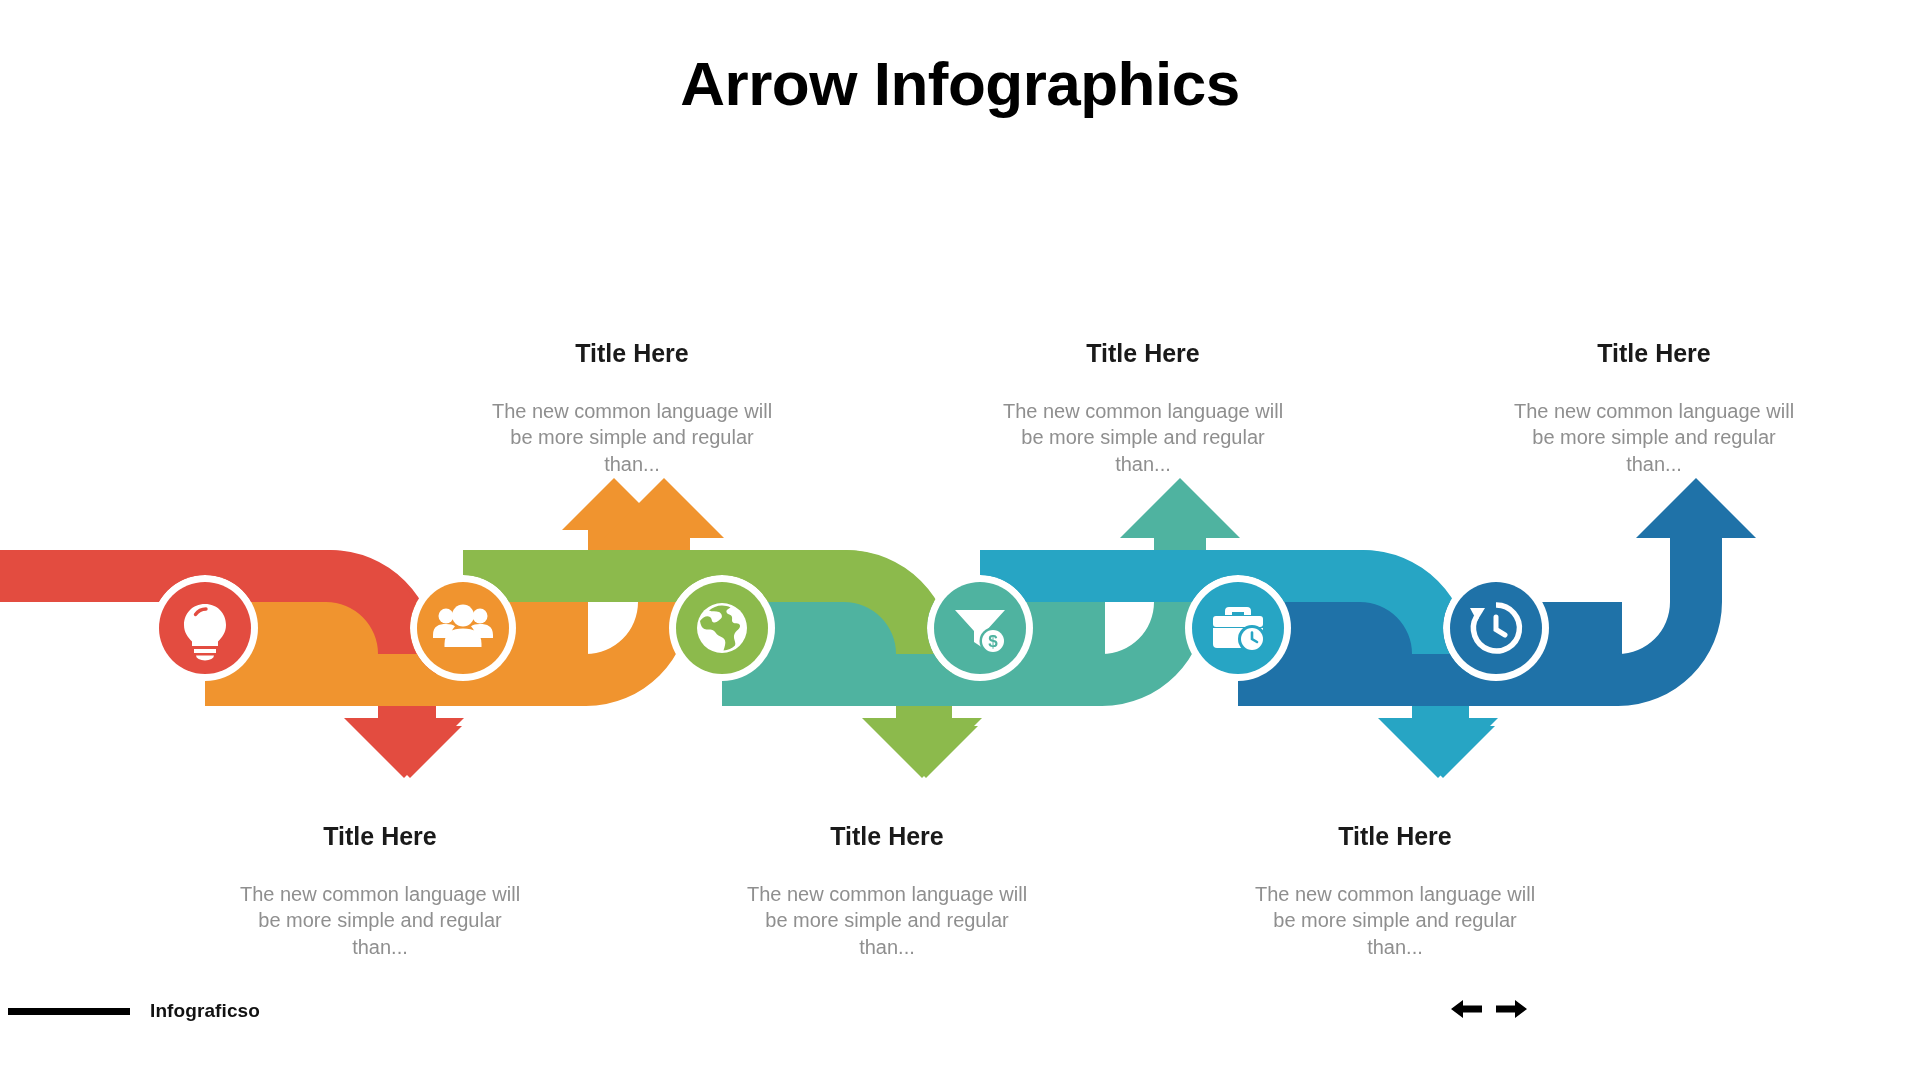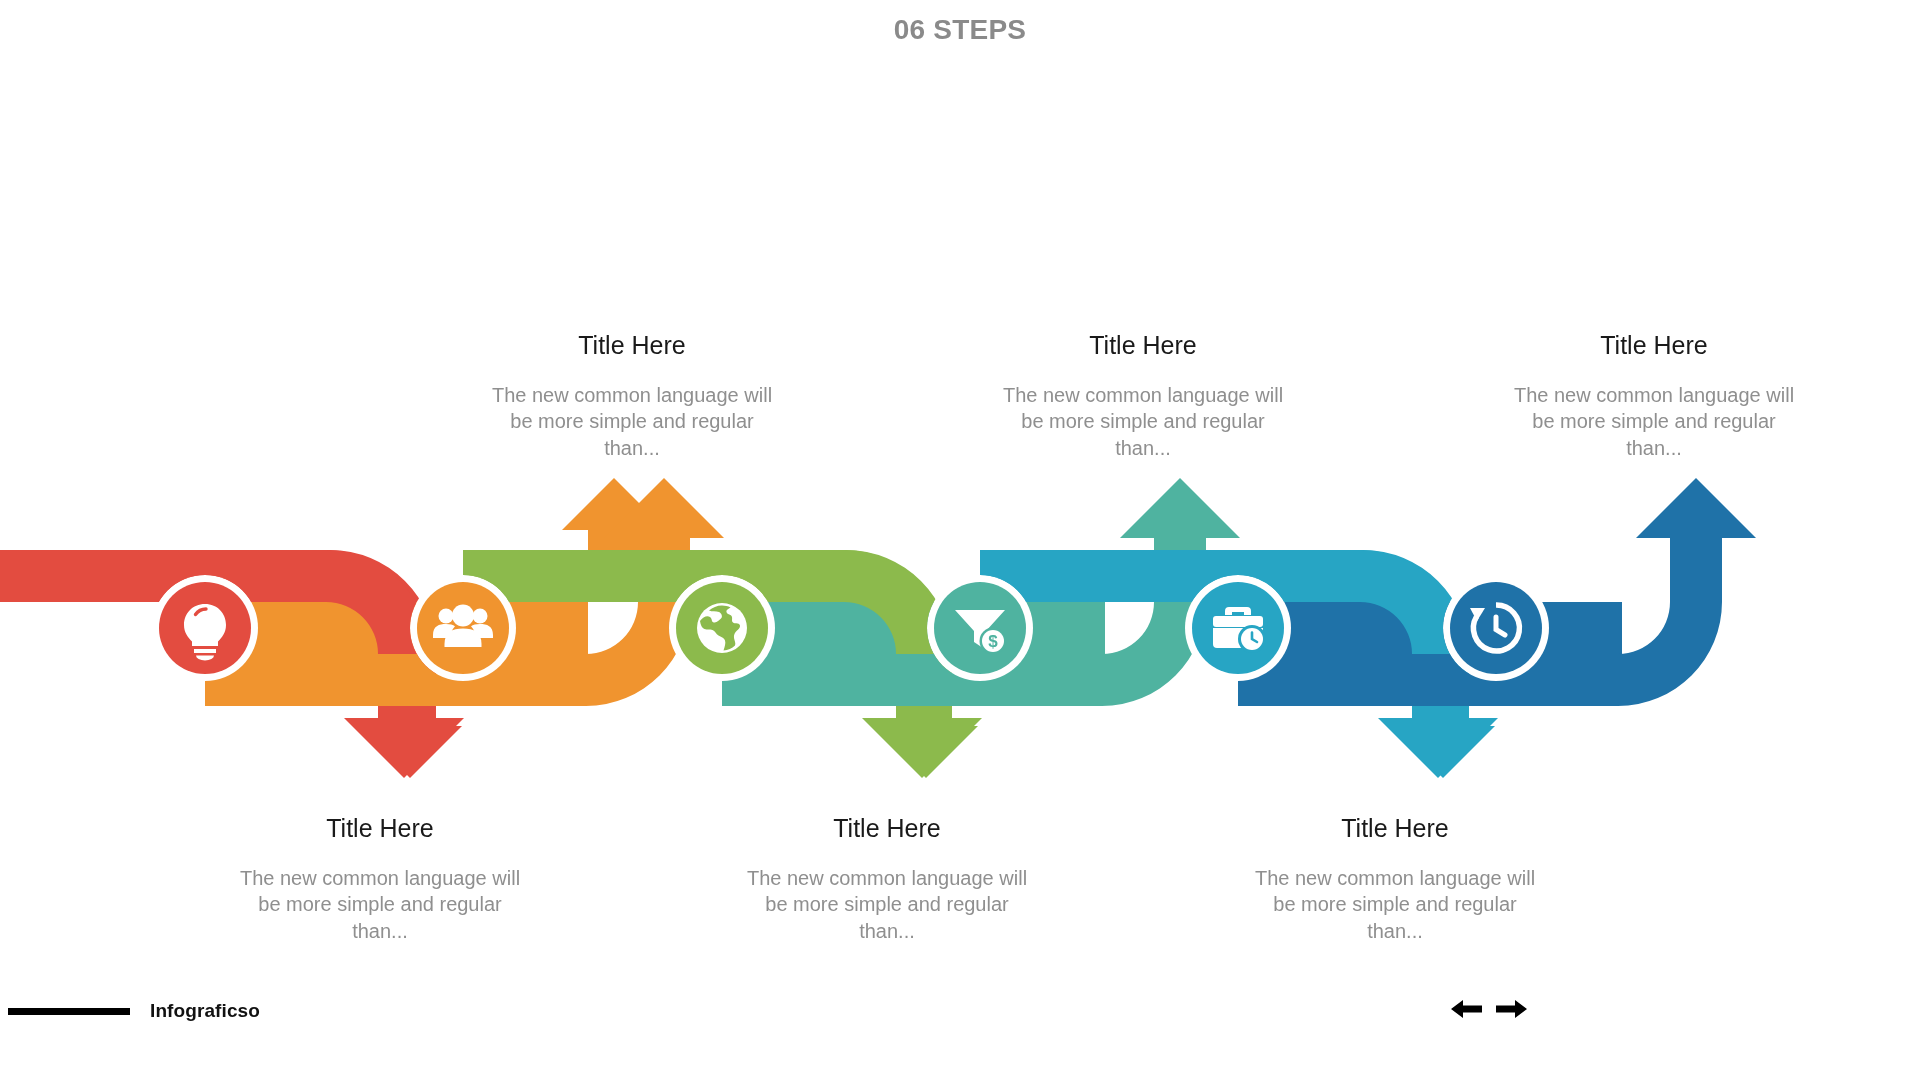--- a/index.html
+++ b/index.html
@@ -63,23 +63,23 @@
     display: block;
   }
 
   
   .text-block {
     position: absolute;
     width: 300px;
     text-align: center;
   }
   .text-block .tb-title {
-    margin: 8px;
+    margin: 16px;
     font-size: 25px;
-    font-weight: 400;
+    font-weight: 700;
     color: #1a1a1a;
     line-height: 1.2;
   }
   .text-block .tb-desc {
     margin: 0;
     padding-top: 14px;
     font-size: 20px;
     font-weight: 400;
     color: #8f8f8f;
     line-height: 1.32;
@@ -124,23 +124,21 @@
   #nav-arrows .nav-btn {
     display: block;
     line-height: 0;
     cursor: pointer;
   }
 </style>
 </head>
 <body>
 
 <div id="header">
-  <div id="page-subtitle">
-    <span class="sub-num">06</span><span> STEPS</span>
-  </div>
+  <h1 id="page-title">Arrow Infographics</h1>
 </div>
 
 <div id="stage">
 
   <svg id="flow-svg" viewBox="0 0 1920 1080" xmlns="http://www.w3.org/2000/svg">
     <defs>
 
       <mask id="ringMask">
         <rect x="0" y="0" width="1920" height="1080" fill="#fff"></rect>
         <circle cx="205" cy="628" r="53" fill="#000"></circle>

